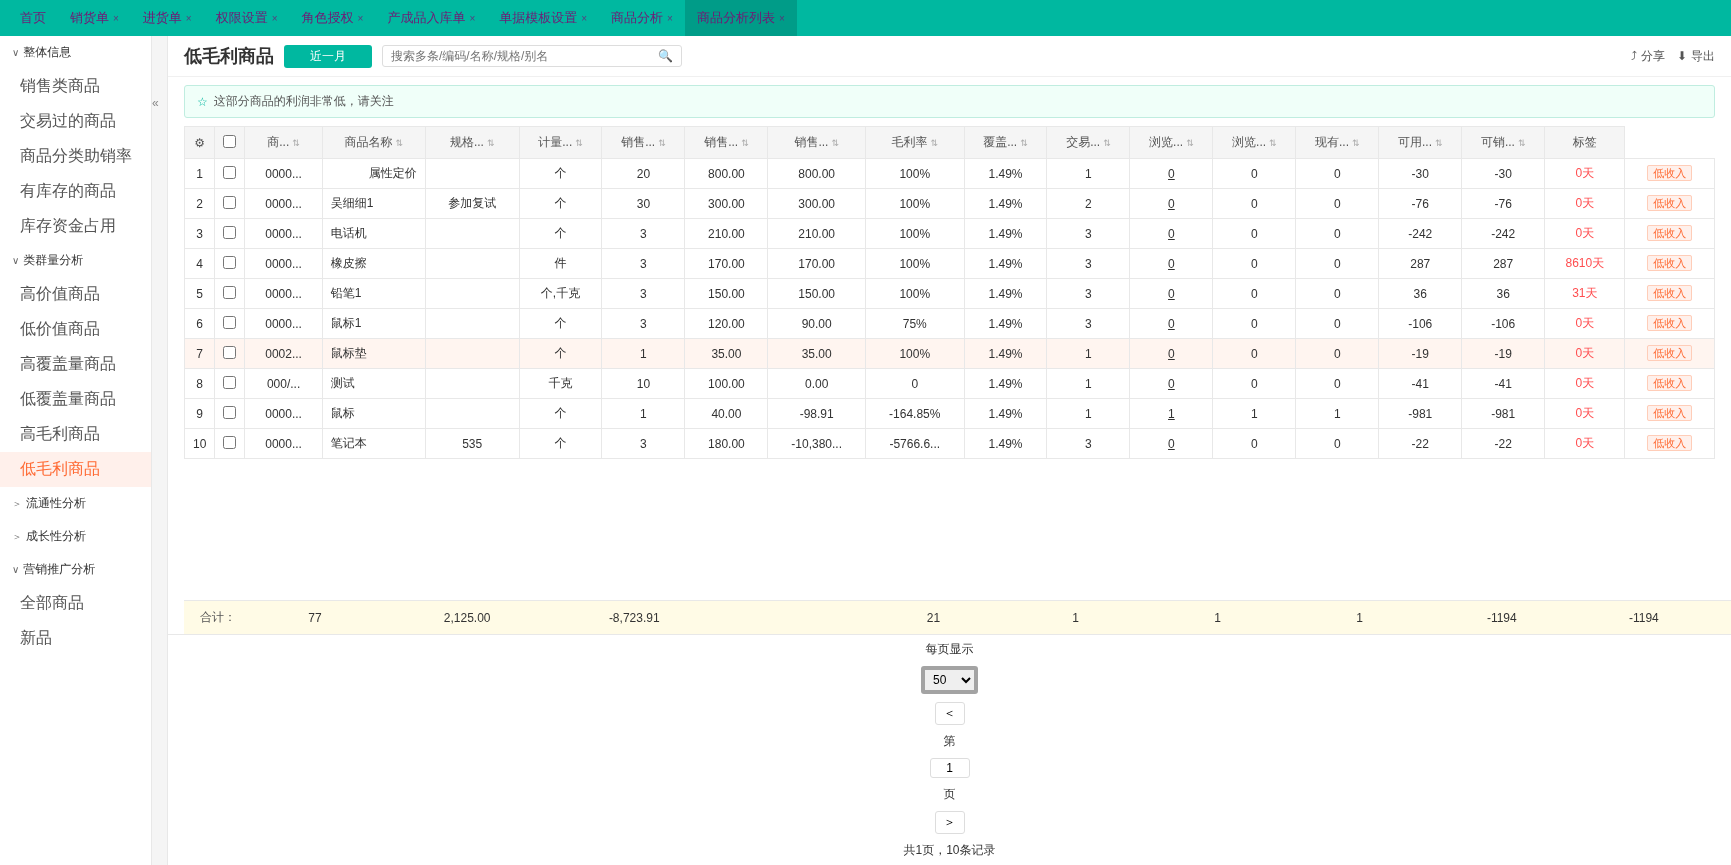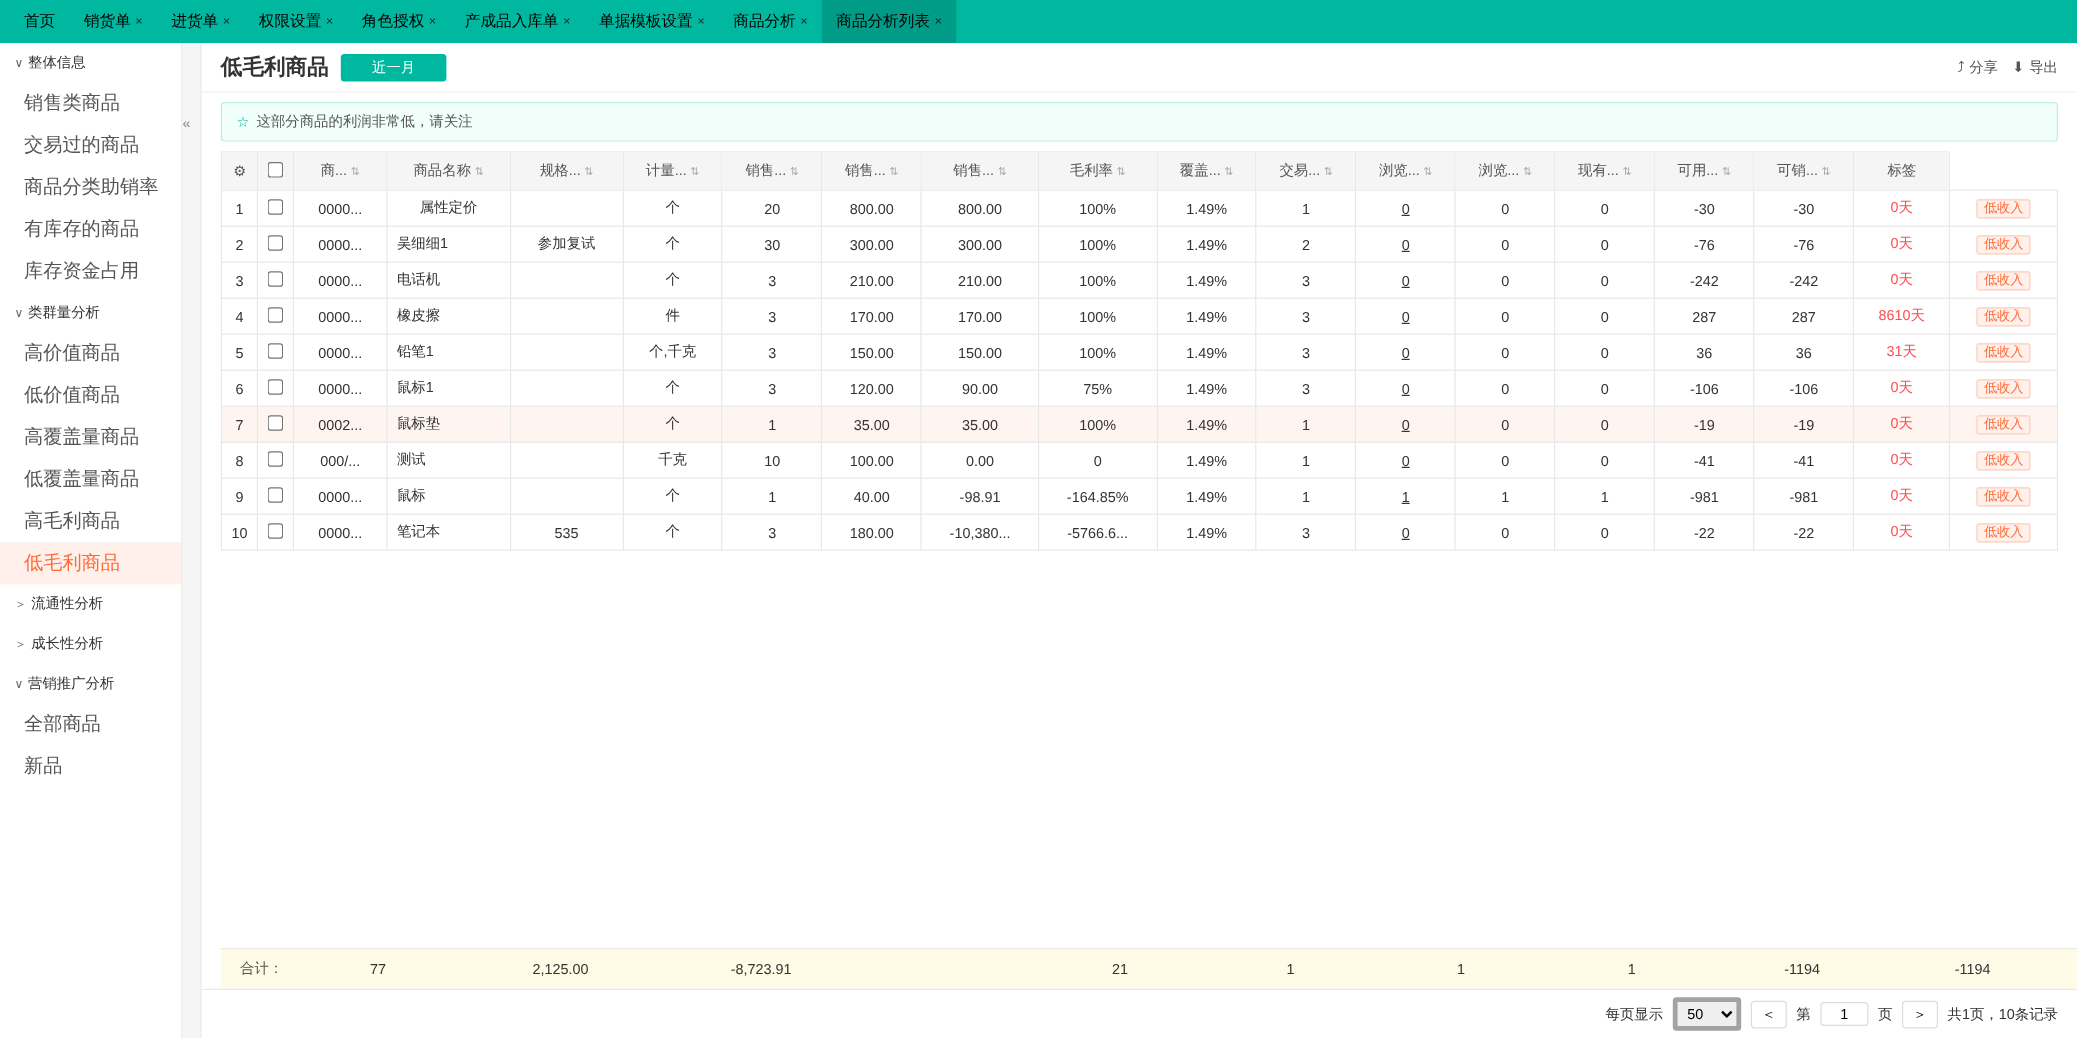--- a/index.html
+++ b/index.html
@@ -5,21 +5,21 @@
     * { box-sizing: border-box; margin: 0; padding: 0; }
     body { font-family: 'Microsoft YaHei', Arial, sans-serif; font-size: 12px; background: #f5f5f5; color: #333; overflow: hidden; }
     
     
     .top-nav {
       background: #00b8a0;
       display: flex;
       align-items: center;
       height: 36px;
       padding: 0 8px;
-      color: #000000;
+      color: #701a75;
     }
     .nav-item {
       padding: 0 12px;
       height: 36px;
       display: flex;
       align-items: center;
       cursor: pointer;
       font-size: 13px;
       white-space: nowrap;
     }
@@ -199,20 +199,21 @@
     
     .pagination-bar {
       background: white;
       border-top: 1px solid #e8e8e8;
       padding: 6px 16px;
       display: flex;
       align-items: center;
       justify-content: flex-end;
       gap: 8px;
       font-size: 12px;
+      flex-direction: column;
     }
     .page-size-select {
       border: 4px solid #a3a3a3;
       border-radius: 3px;
       padding: 2px 4px;
       font-size: 12px;
     }
     .page-btn {
       border: 1px solid #ddd;
       background: white;
@@ -326,20 +327,24 @@
 
   <div class="sidebar-collapse">
     <span class="collapse-icon">«</span>
   </div>
 
   <div class="content">
 
     <div class="content-header">
       <h1 class="page-title">低毛利商品</h1>
       <button class="date-filter-btn">近一月</button>
+      <div class="search-box">
+        <input type="text" placeholder="搜索多条/编码/名称/规格/别名" style="">
+        <span style="color:#aaa; cursor:pointer;">🔍</span>
+      </div>
       <div class="header-actions">
         <div class="header-action-btn">
           <span>⤴</span>
           <span>分享</span>
         </div>
         <div class="header-action-btn">
           <span>⬇</span>
           <span>导出</span>
         </div>
       </div>
@@ -455,21 +460,21 @@
                 <span>标签</span>
               </div>
             </th>
           </tr>
         </thead>
         <tbody id="table-body">
         <tr>
     <td>1</td>
     <td><input type="checkbox" style=""></td>
     <td>0000...</td>
-    <td style="text-align:center;">属性定价</td>
+    <td style="text-align:right;">属性定价</td>
     <td></td>
     <td>个</td>
     <td>20</td>
     <td>800.00</td>
     <td>800.00</td>
     <td>100%</td>
     <td>1.49%</td>
     <td>1</td>
     <td><span class="underline">0</span></td>
     <td>0</td>

